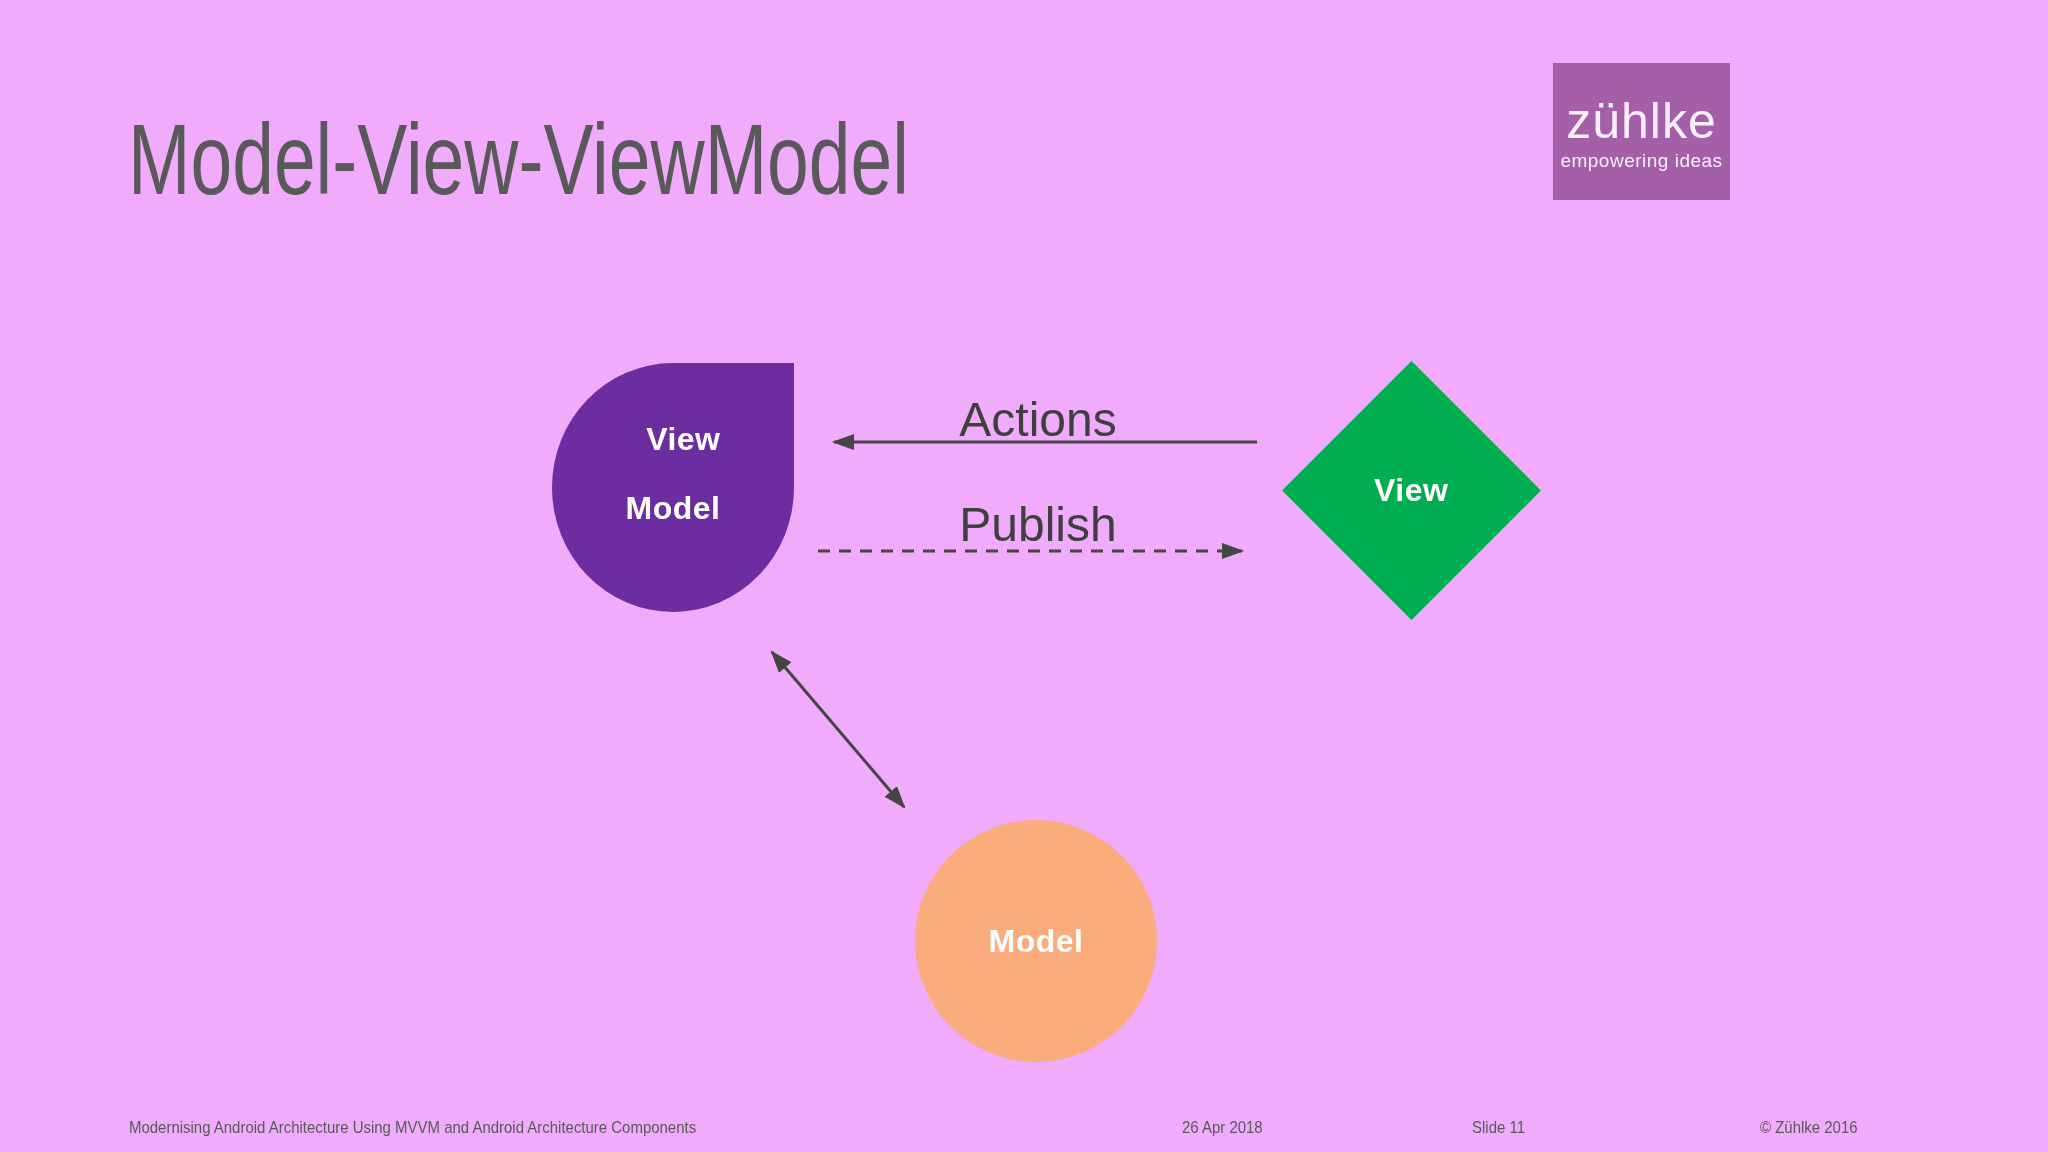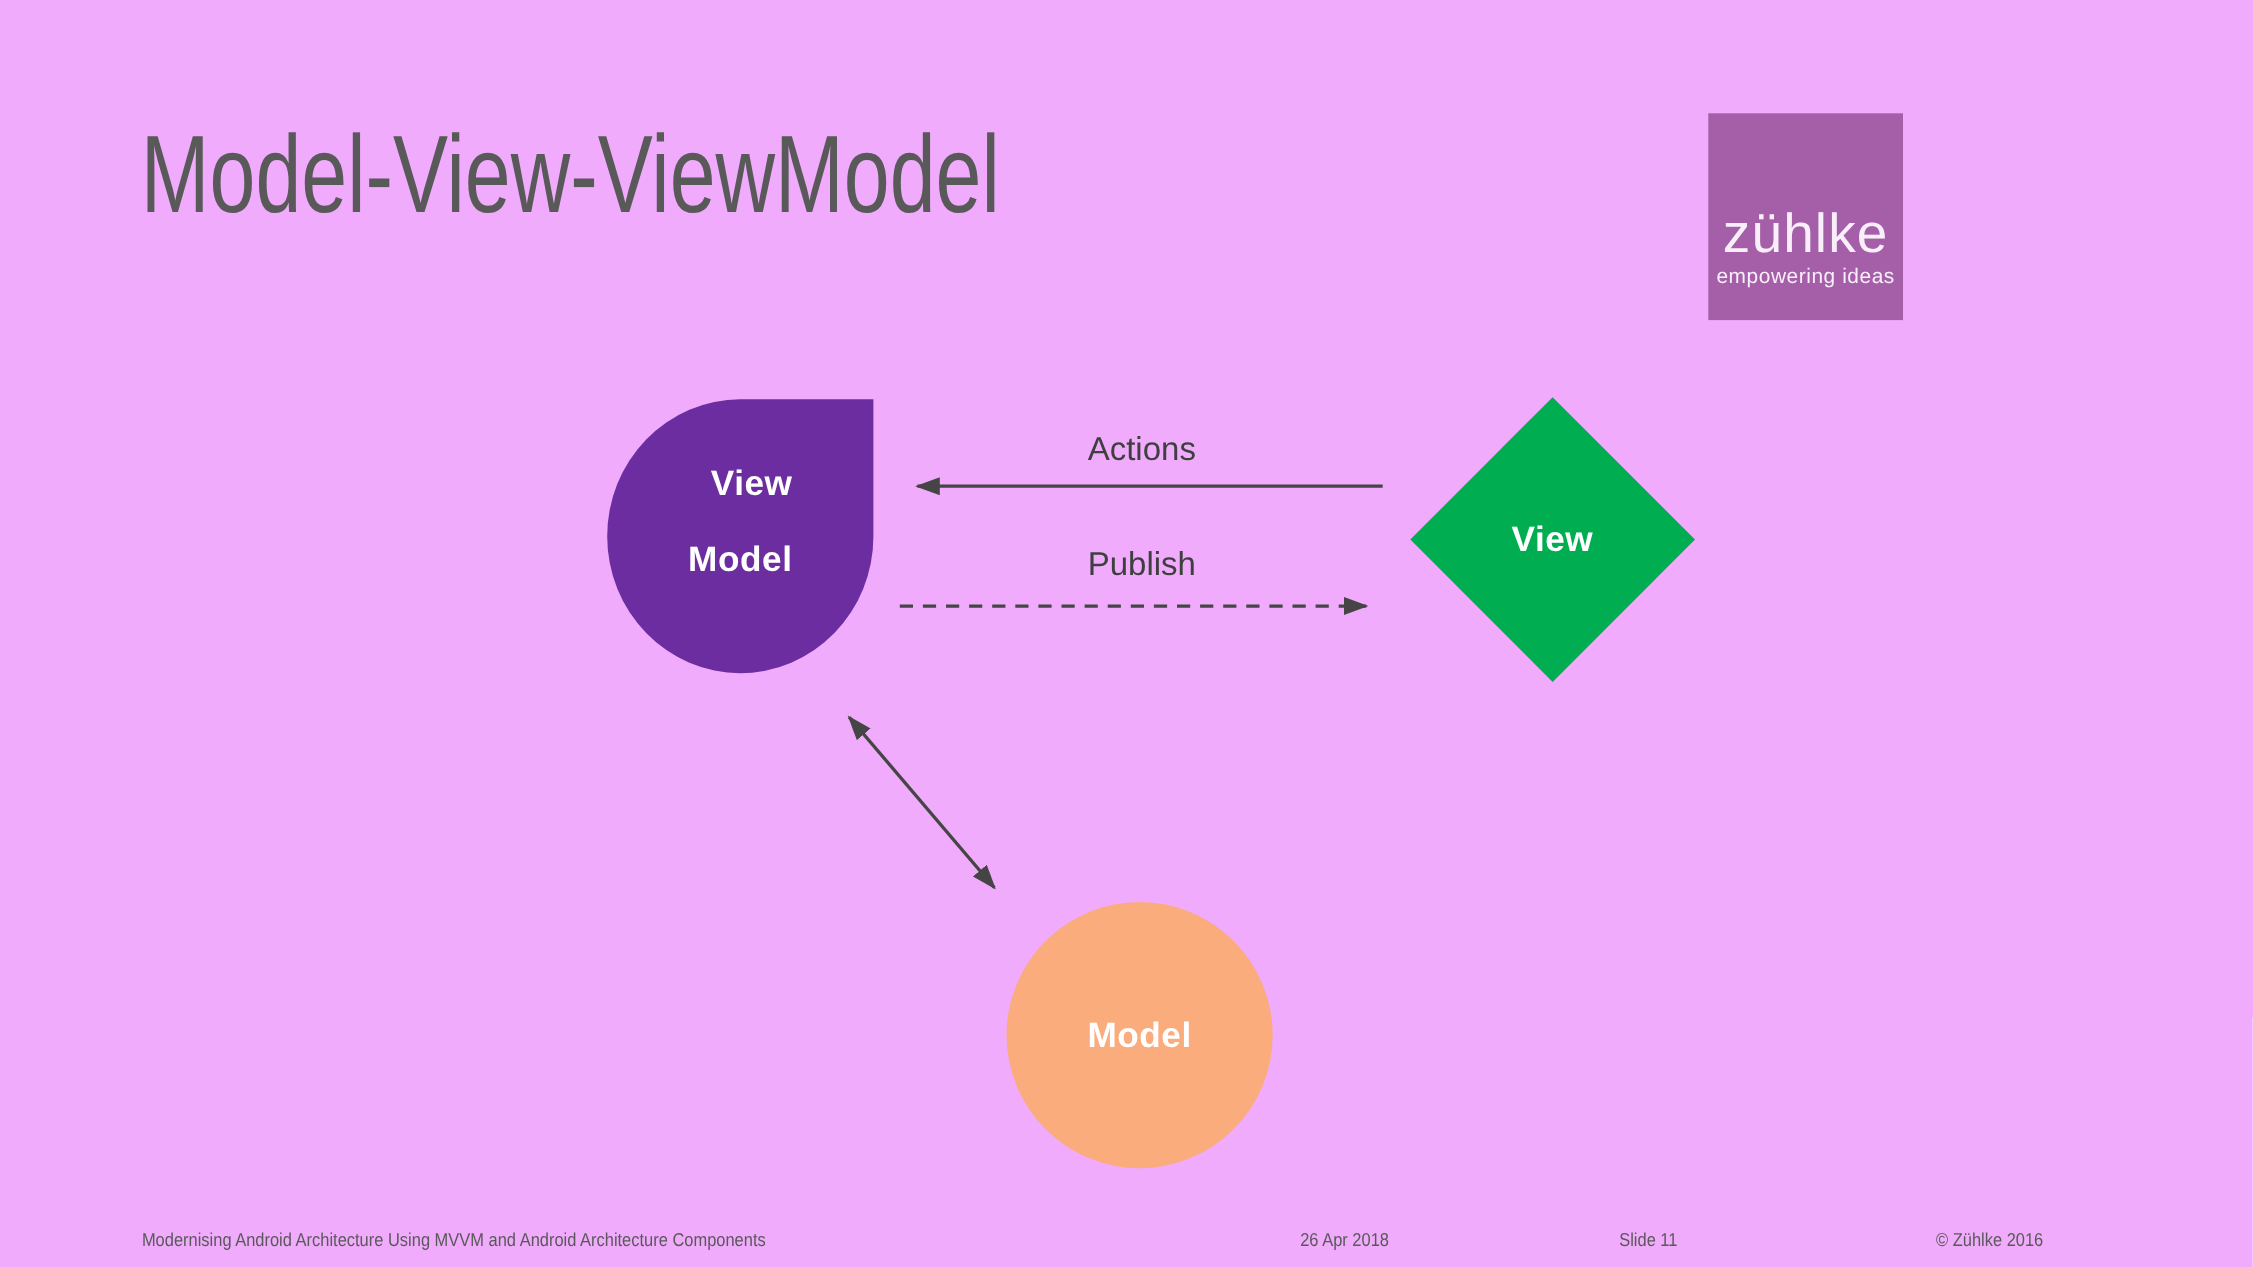--- a/index.html
+++ b/index.html
@@ -30,30 +30,29 @@
     transform-origin: left center;
     line-height: 1.1;
   }
 
   
   .logo {
     position: absolute;
     left: 1553px;
     top: 63px;
     width: 177px;
-    height: 188px;
+    height: 137px;
     background: #a55fa9;
     display: flex;
     flex-direction: column;
     align-items: center;
     justify-content: flex-end;
     padding-bottom: 28px;
     box-sizing: border-box;
     color: #f9effa;
-    margin-top: 40px;
   }
   .logo-brand {
     font-size: 50px;
     line-height: 1.0;
     font-weight: 400;
     letter-spacing: 1px;
   }
   .logo-tagline {
     font-size: 19px;
     margin-top: 4px;
@@ -122,21 +121,21 @@
     position: absolute;
     left: 0;
     top: 0;
     pointer-events: none;
   }
 
   
   .edge-label {
     position: absolute;
     color: #3f3f3f;
-    font-size: 30px;
+    font-size: 48px;
     white-space: nowrap;
     transform: translateX(-50%);
   }
   .edge-label-actions { left: 1038px; top: 392px; }
   .edge-label-publish { left: 1038px; top: 497px; }
   .edge-label-readwrite { left: 704px; top: 725px; font-size: 41px; }
 
   
   .footer-item {
     position: absolute;

